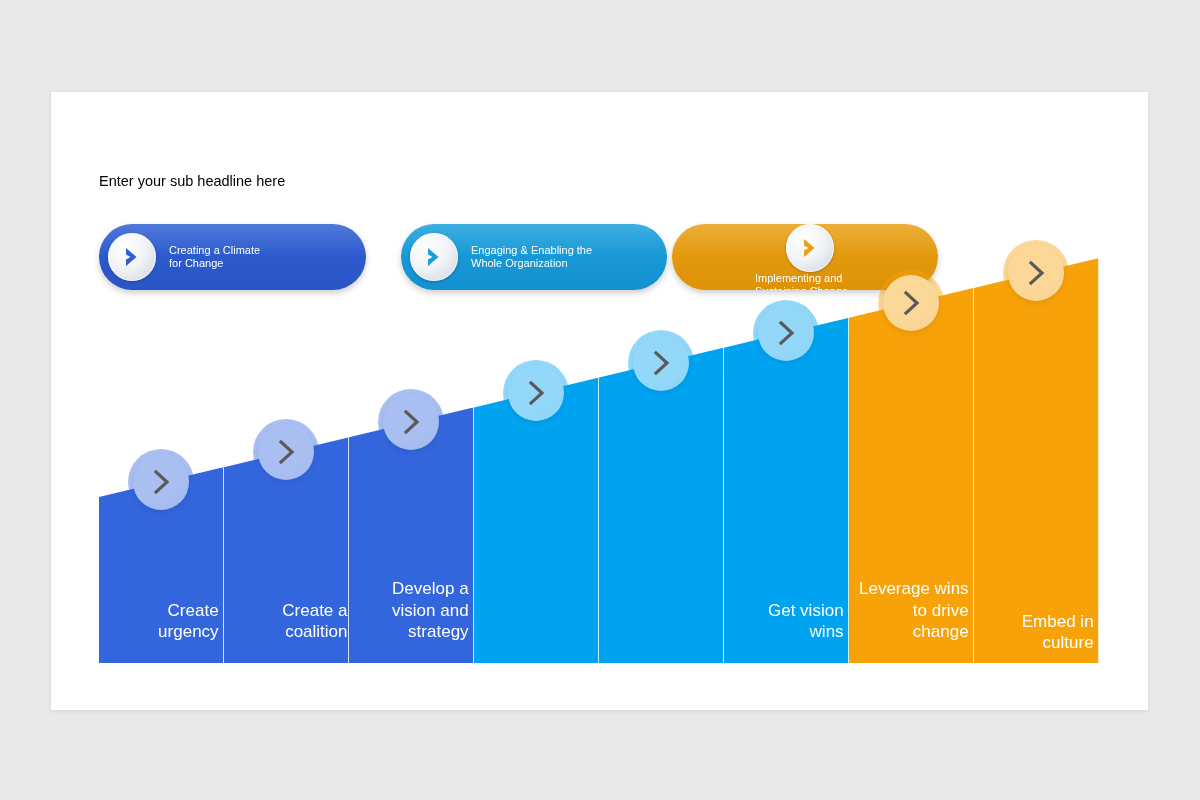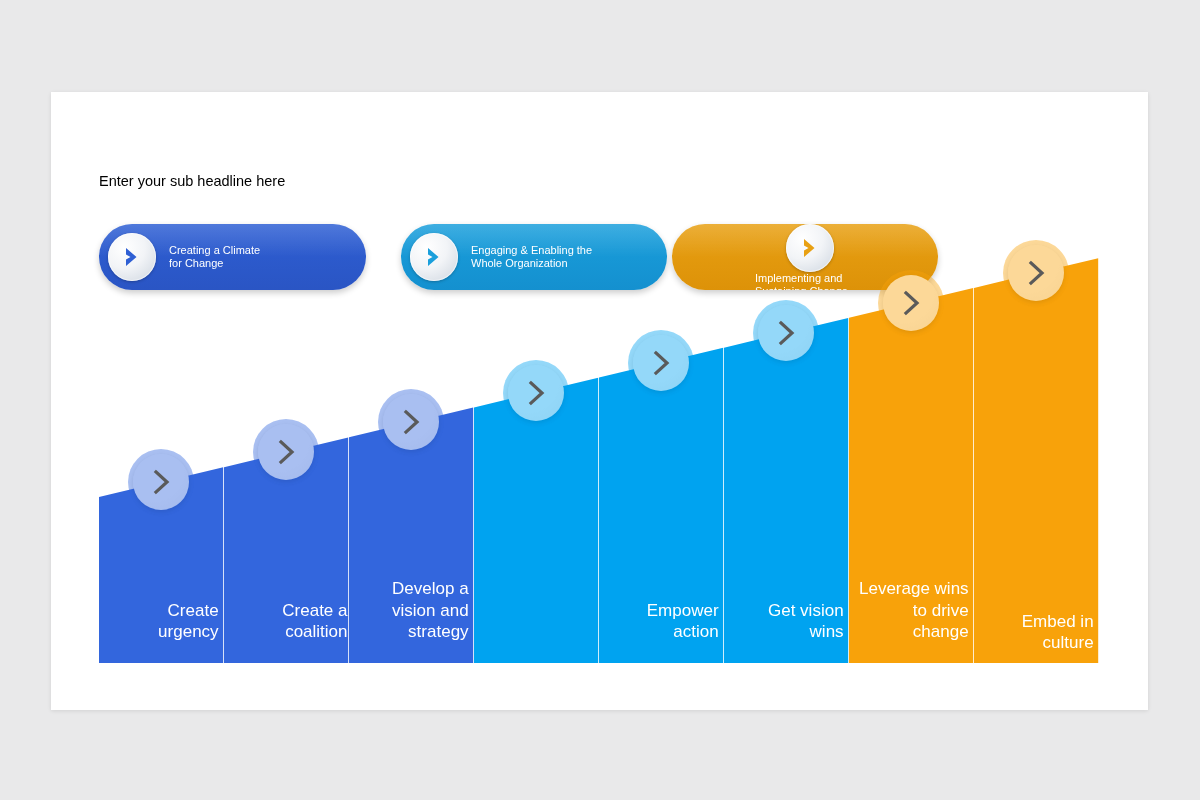--- a/index.html
+++ b/index.html
@@ -215,22 +215,20 @@
         </span>
       </div>
       <div class="step-marker" style="left: 485.1px; top: 300.533px; box-shadow: rgba(0, 0, 0, 0.16) 0px 2px 5px;">
         <div class="marker-ring" style="background: rgb(0, 163, 240);"></div>
         <span>
           <svg width="26" height="30" viewBox="0 0 26 30">
             <path d="M8 5 L19 15 L8 25" fill="none" stroke="#5a5a5a" stroke-width="3.2" stroke-linecap="square" stroke-linejoin="miter"></path>
           </svg>
         </span>
       </div>
-      <div class="bar-label" style="left: 610.1px; bottom: 67px; width: 115px;">Empower
-action</div>
       <div class="step-marker" style="left: 610.1px; top: 270.658px; box-shadow: rgba(0, 0, 0, 0.16) 0px 2px 5px;">
         <div class="marker-ring" style="background: rgb(0, 163, 240);"></div>
         <span>
           <svg width="26" height="30" viewBox="0 0 26 30">
             <path d="M8 5 L19 15 L8 25" fill="none" stroke="#5a5a5a" stroke-width="3.2" stroke-linecap="square" stroke-linejoin="miter"></path>
           </svg>
         </span>
       </div>
       <div class="bar-label" style="left: 735.1px; bottom: 67px; width: 115px;">Get vision
 wins</div>

